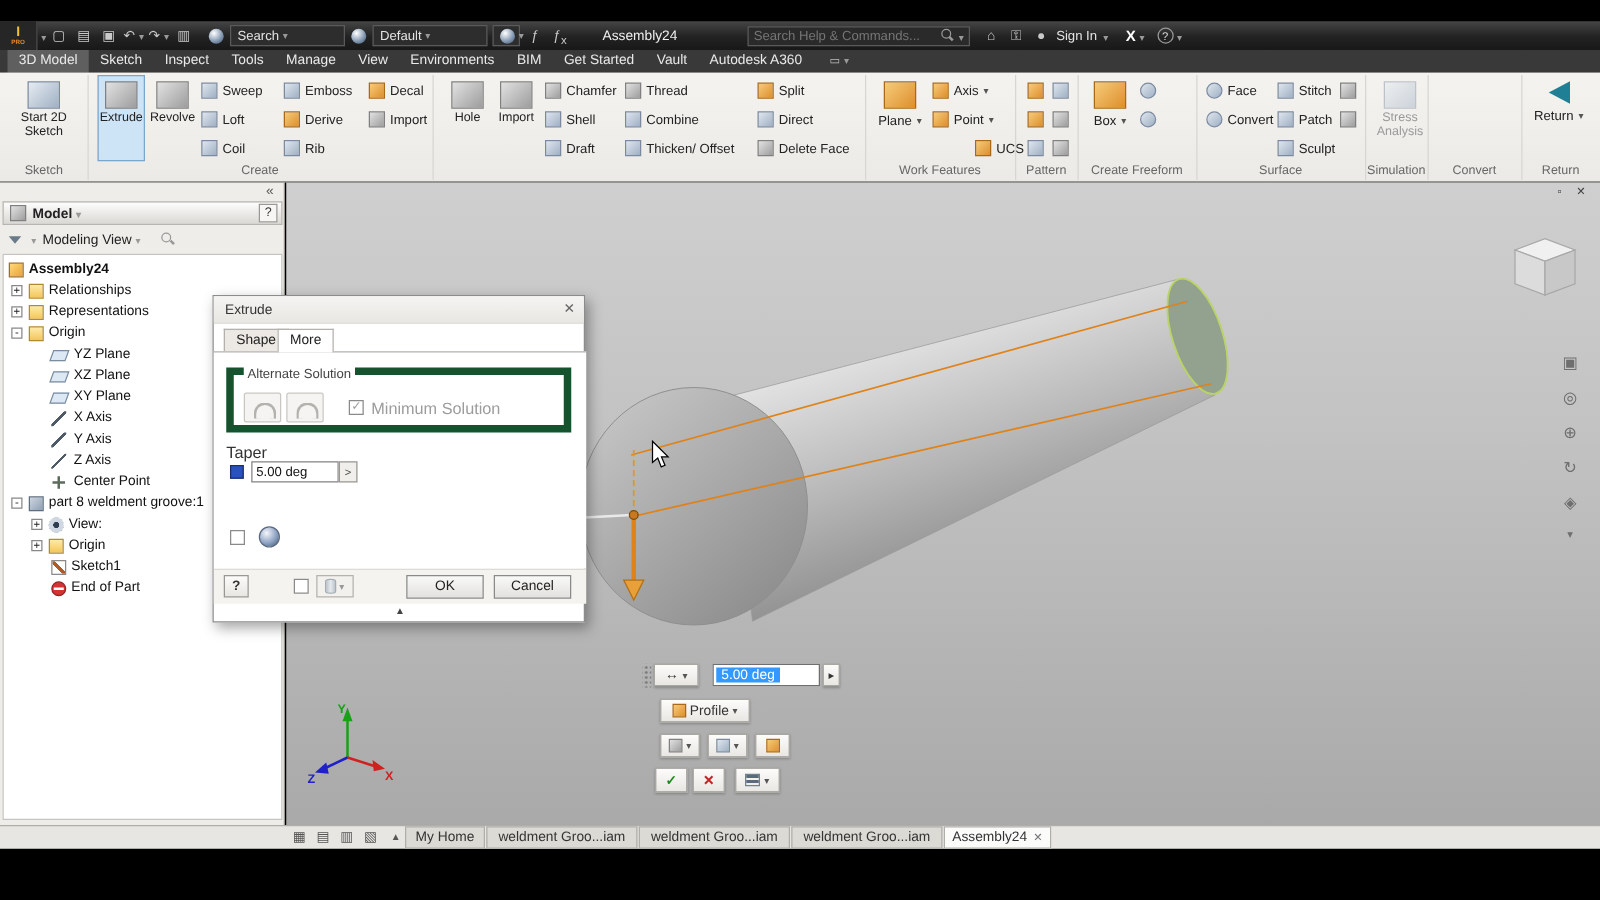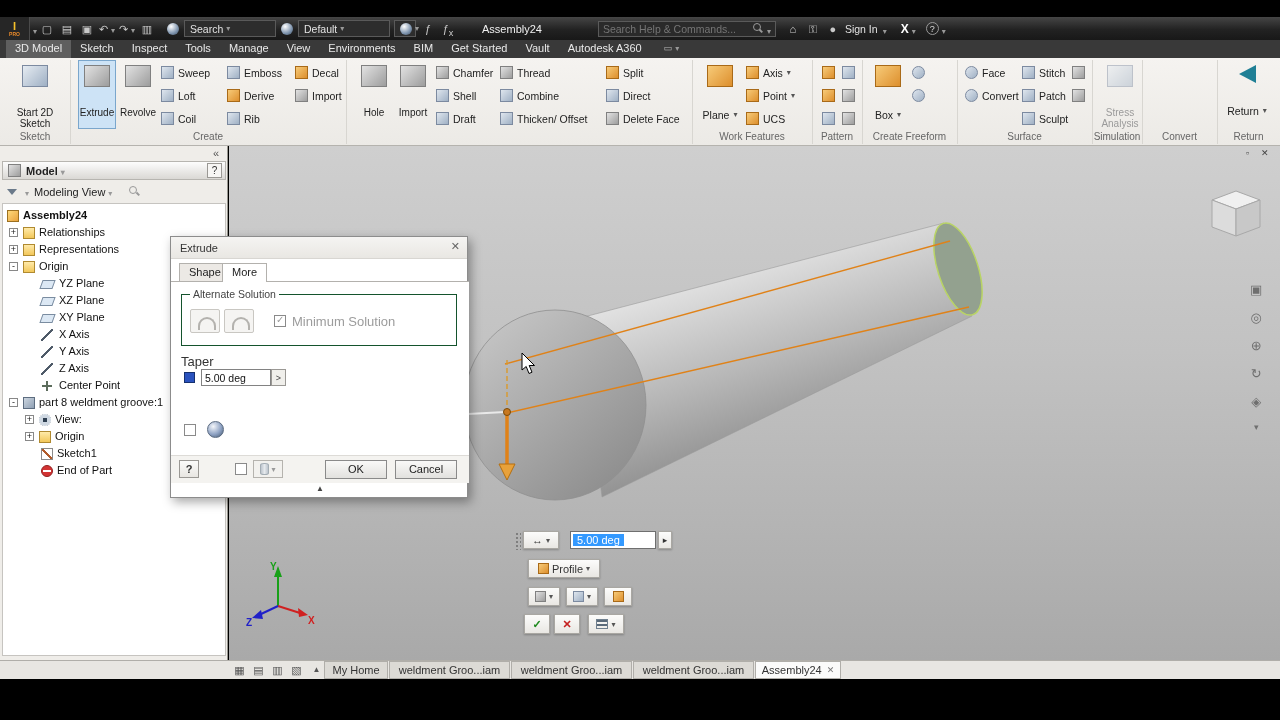--- a/index.html
+++ b/index.html
@@ -27,21 +27,21 @@
 
 .tabs{position:absolute;left:0;top:40px;width:1280px;height:18px;background:#393939;display:flex;align-items:stretch;padding-left:6px}
 .rtab{padding:2px 9px;font-size:11px;color:#e9e9e9;white-space:nowrap}
 .rtab.active{background:#5f5f5f}
 .ribtoggle{margin-left:8px;color:#bbb;font-size:9px;padding:3px 5px}
 
 .ribbon{position:absolute;left:0;top:58px;width:1280px;height:88px;background:linear-gradient(#f5f3f0,#eceae6);border-bottom:1px solid #b5b3ae}
 .psep{position:absolute;top:2px;height:84px;width:1px;background:#d8d6d1}
 .pl{position:absolute;top:73px;height:13px;font-size:10px;color:#666;text-align:center;overflow:hidden;white-space:nowrap}
 .pl.has-dd::after{content:"▾";font-size:8px;margin-left:3px;color:#666}
-.bb{position:absolute;top:2px;height:69px;display:flex;flex-direction:column;align-items:center;gap:20px;font-size:10px;color:#222;text-align:center;line-height:1.1;padding-top:4px;border:1px solid transparent}
+.bb{position:absolute;top:2px;height:69px;display:flex;flex-direction:column;align-items:center;gap:2px;font-size:10px;color:#222;text-align:center;line-height:1.1;padding-top:4px;border:1px solid transparent}
 .bb.sel{background:#cde3f6;border:1px solid #7aa6cc}
 .bb.dis{color:#9a9a9a}
 .ic{display:inline-block;width:26px;height:22px;background:linear-gradient(135deg,#e6ecf2,#9fb0c4);border:1px solid #7c8aa0;flex:none}
 .ic.or{background:linear-gradient(135deg,#f7cb79,#dd8f2d);border-color:#a96a18}
 .ic.gr{background:linear-gradient(135deg,#e2e2e2,#9d9d9d);border-color:#808080}
 .ic.dim{opacity:.45}
 .smb{position:absolute;height:17px;display:flex;align-items:center;gap:4px;font-size:10.5px;color:#222;white-space:nowrap}
 .smb.dd::after{content:"▾";font-size:8px;color:#555}
 .ics{display:inline-block;width:13px;height:13px;background:linear-gradient(135deg,#dfe6ee,#9fb0c4);border:1px solid #7c8aa0;flex:none}
 .ics.or{background:linear-gradient(135deg,#f7cb79,#dd8f2d);border-color:#a96a18}
@@ -71,21 +71,21 @@
 
 .vp{position:absolute;left:229px;top:146px;width:1051px;height:514px;background:linear-gradient(180deg,#cfcfcf,#c2c2c2 40%,#a9a9a9)}
 .navic{font-size:13px;color:#6f6f6f;text-align:center}
 
 .dlg{position:absolute;left:170px;top:236px;width:298px;height:262px;background:#fff;border:1px solid #8c8c8c;box-shadow:3px 4px 10px rgba(0,0,0,.35);z-index:50}
 .dlg-title{position:absolute;left:0;top:0;width:100%;height:22px;background:linear-gradient(#f5f4f2,#e9e7e3);border-bottom:1px solid #d8d6d2;font-size:11px;color:#333;line-height:22px;padding-left:9px}
 .dlg-x{position:absolute;right:7px;top:3px;font-size:11px;color:#666}
 .dtab{position:absolute;top:26px;height:18px;padding:2px 9px;font-size:11px;color:#222;background:#ece9e5;border:1px solid #b3b1ad;border-bottom:none}
 .dtab.active{background:#fff;height:19px;z-index:2}
 .dlg-body{position:absolute;left:0;top:44px;width:298px;height:174px;background:#fff;border-top:1px solid #b3b1ad}
-.grp{position:absolute;border:1px solid #14532d}
+.grp{position:absolute;border:6px solid #14532d}
 .grp>.gl{position:absolute;top:-7px;left:8px;background:#fff;padding:0 3px;font-size:10.5px;color:#444;white-space:nowrap}
 .arcbtn{position:absolute;width:30px;height:24px;border:1px solid #c9c7c2;background:#f5f4f2;border-radius:2px}
 .arcbtn::before{content:"";position:absolute;left:7px;top:7px;width:14px;height:11px;border:2px solid #b4b2ae;border-bottom:none;border-radius:10px 10px 0 0}
 .cb{position:absolute;width:12px;height:12px;border:1px solid #8a8a8a;background:#fff}
 .cb.chk::before{content:"✓";position:absolute;left:1px;top:-2px;font-size:10px;color:#9c9c9c}
 .dlbl{position:absolute;font-size:13px;color:#333;white-space:nowrap}
 .dlbl.dis{color:#9c9c9c}
 .bluesq{position:absolute;width:11px;height:11px;background:#2a52be;border:1px solid #16306e}
 .dinput{position:absolute;height:17px;border:1px solid #828282;background:#fff;font-size:10.5px;color:#111;padding:0 3px;outline:none}
 .flyout{position:absolute;width:15px;height:17px;border:1px solid #9a9894;background:#f0efeb;font-size:9px;color:#444;text-align:center;line-height:16px}
@@ -279,21 +279,21 @@
         <span class="smb dd" style="position:static">Plane</span>
       </div>
     <div class="smb dd" style="left:746px;top:6px">
         <span class="ics or"></span>
         <span>Axis</span>
       </div>
     <div class="smb dd" style="left:746px;top:29px">
         <span class="ics or"></span>
         <span>Point</span>
       </div>
-    <div class="smb" style="left:746px;top:52px">
+    <div class="smb" style="left:780px;top:52px">
         <span class="ics or"></span>
         <span>UCS</span>
       </div>
     <div class="pl" style="left:692px;width:120px">Work Features</div>
     <div class="psep" style="left:812px"></div>
 
     <div class="smb" style="left:822px;top:6px">
         <span class="ics or"></span>
       </div>
     <div class="smb" style="left:822px;top:29px">

